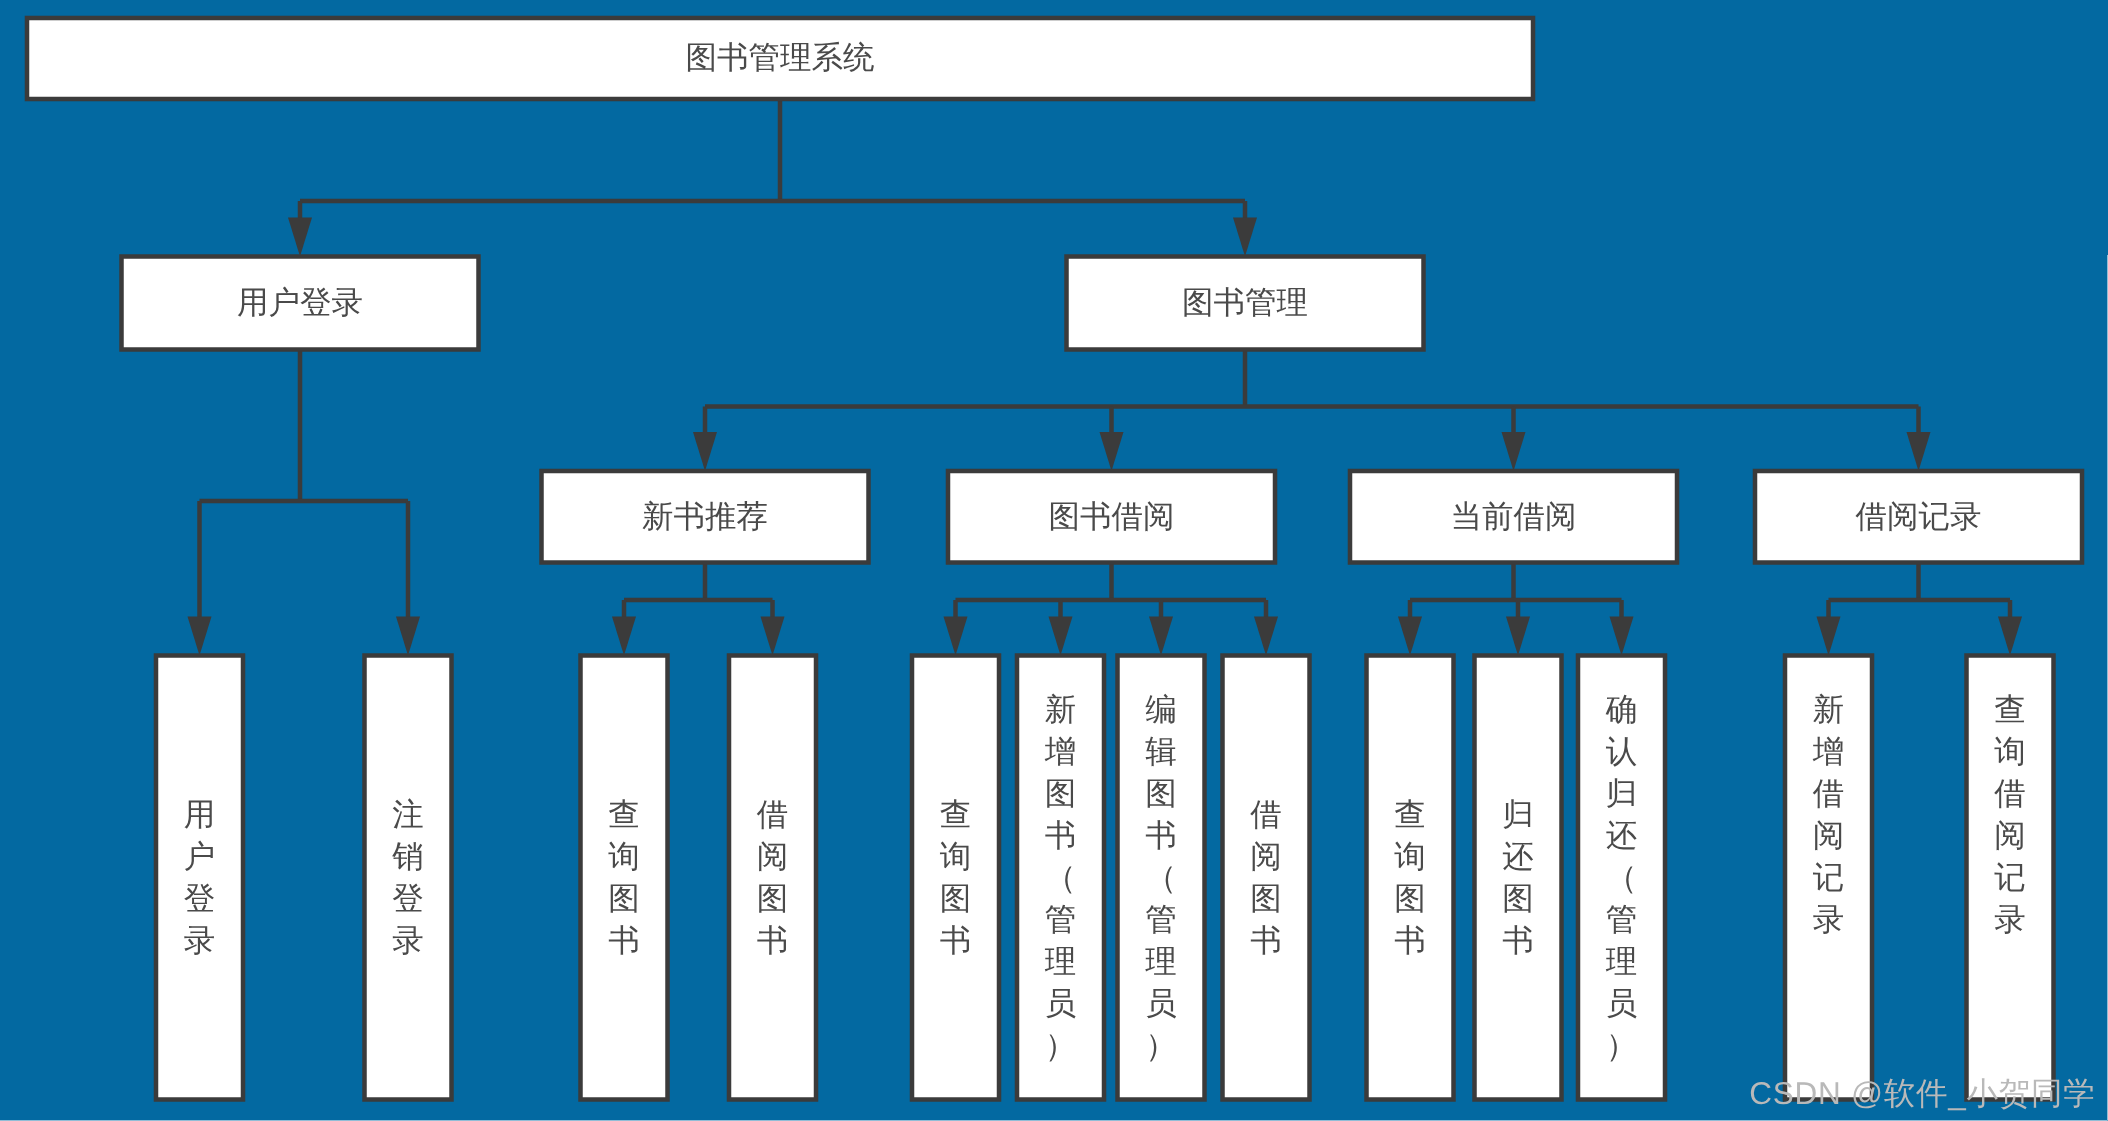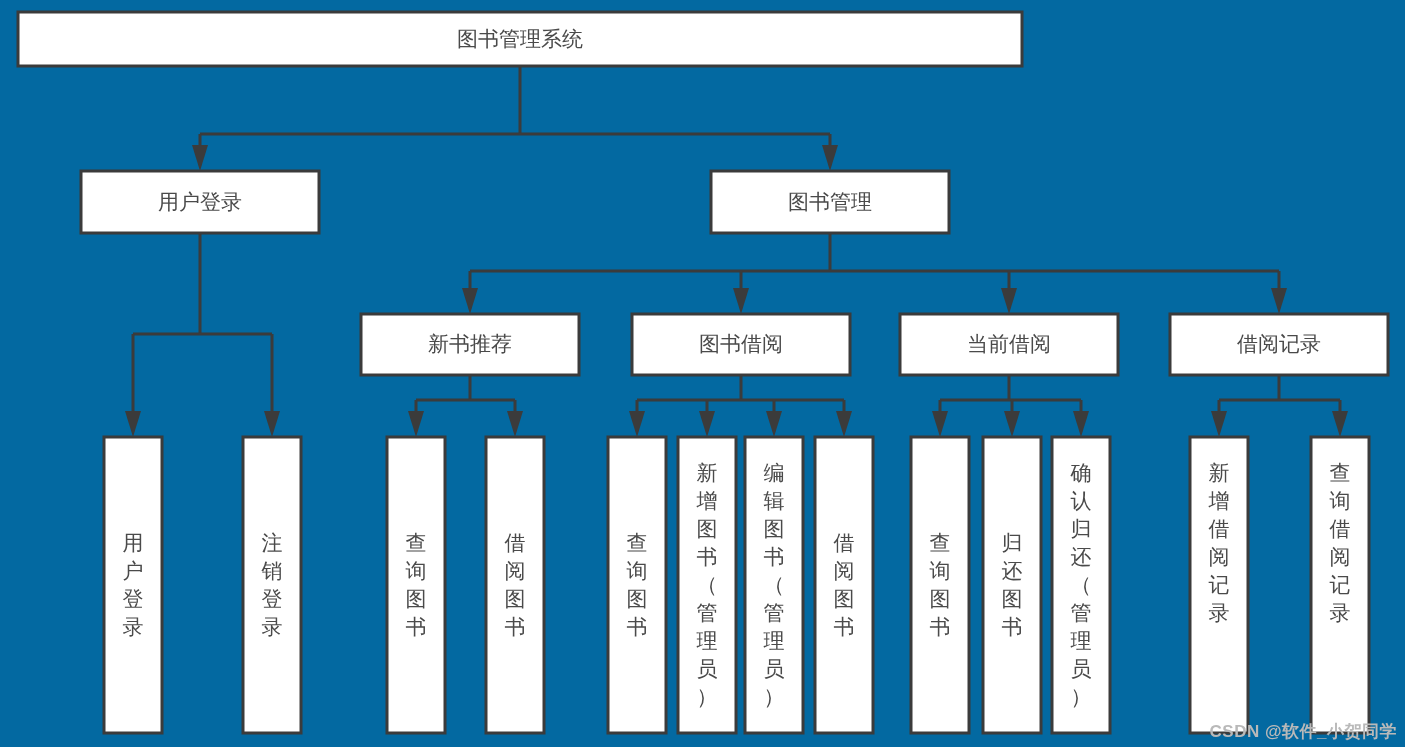--- a/index.html
+++ b/index.html
@@ -52,27 +52,26 @@
     fill: #4a4a4a;
     font-family: "Liberation Sans", "DejaVu Sans", sans-serif;
     font-size: 21px;
     text-anchor: middle;
   }
   .watermark-text {
     position: absolute;
     right: 8px;
     bottom: 4px;
     color: #b9b9b9;
-    font-size: 17px;
+    font-size: 21px;
     font-family: "Liberation Sans", "DejaVu Sans", sans-serif;
     white-space: nowrap;
     letter-spacing: 0.5px;
     pointer-events: none;
     user-select: none;
-    font-weight: bold;
   }
 </style>
 </head>
 <body>
 
 <div id="diagram-root">
   <svg class="diagram-canvas" viewBox="0 0 1405 747">
     <g id="edge-layer">
         <g>
           <line x1="520" y1="66" x2="520" y2="134" class="connector"></line>

